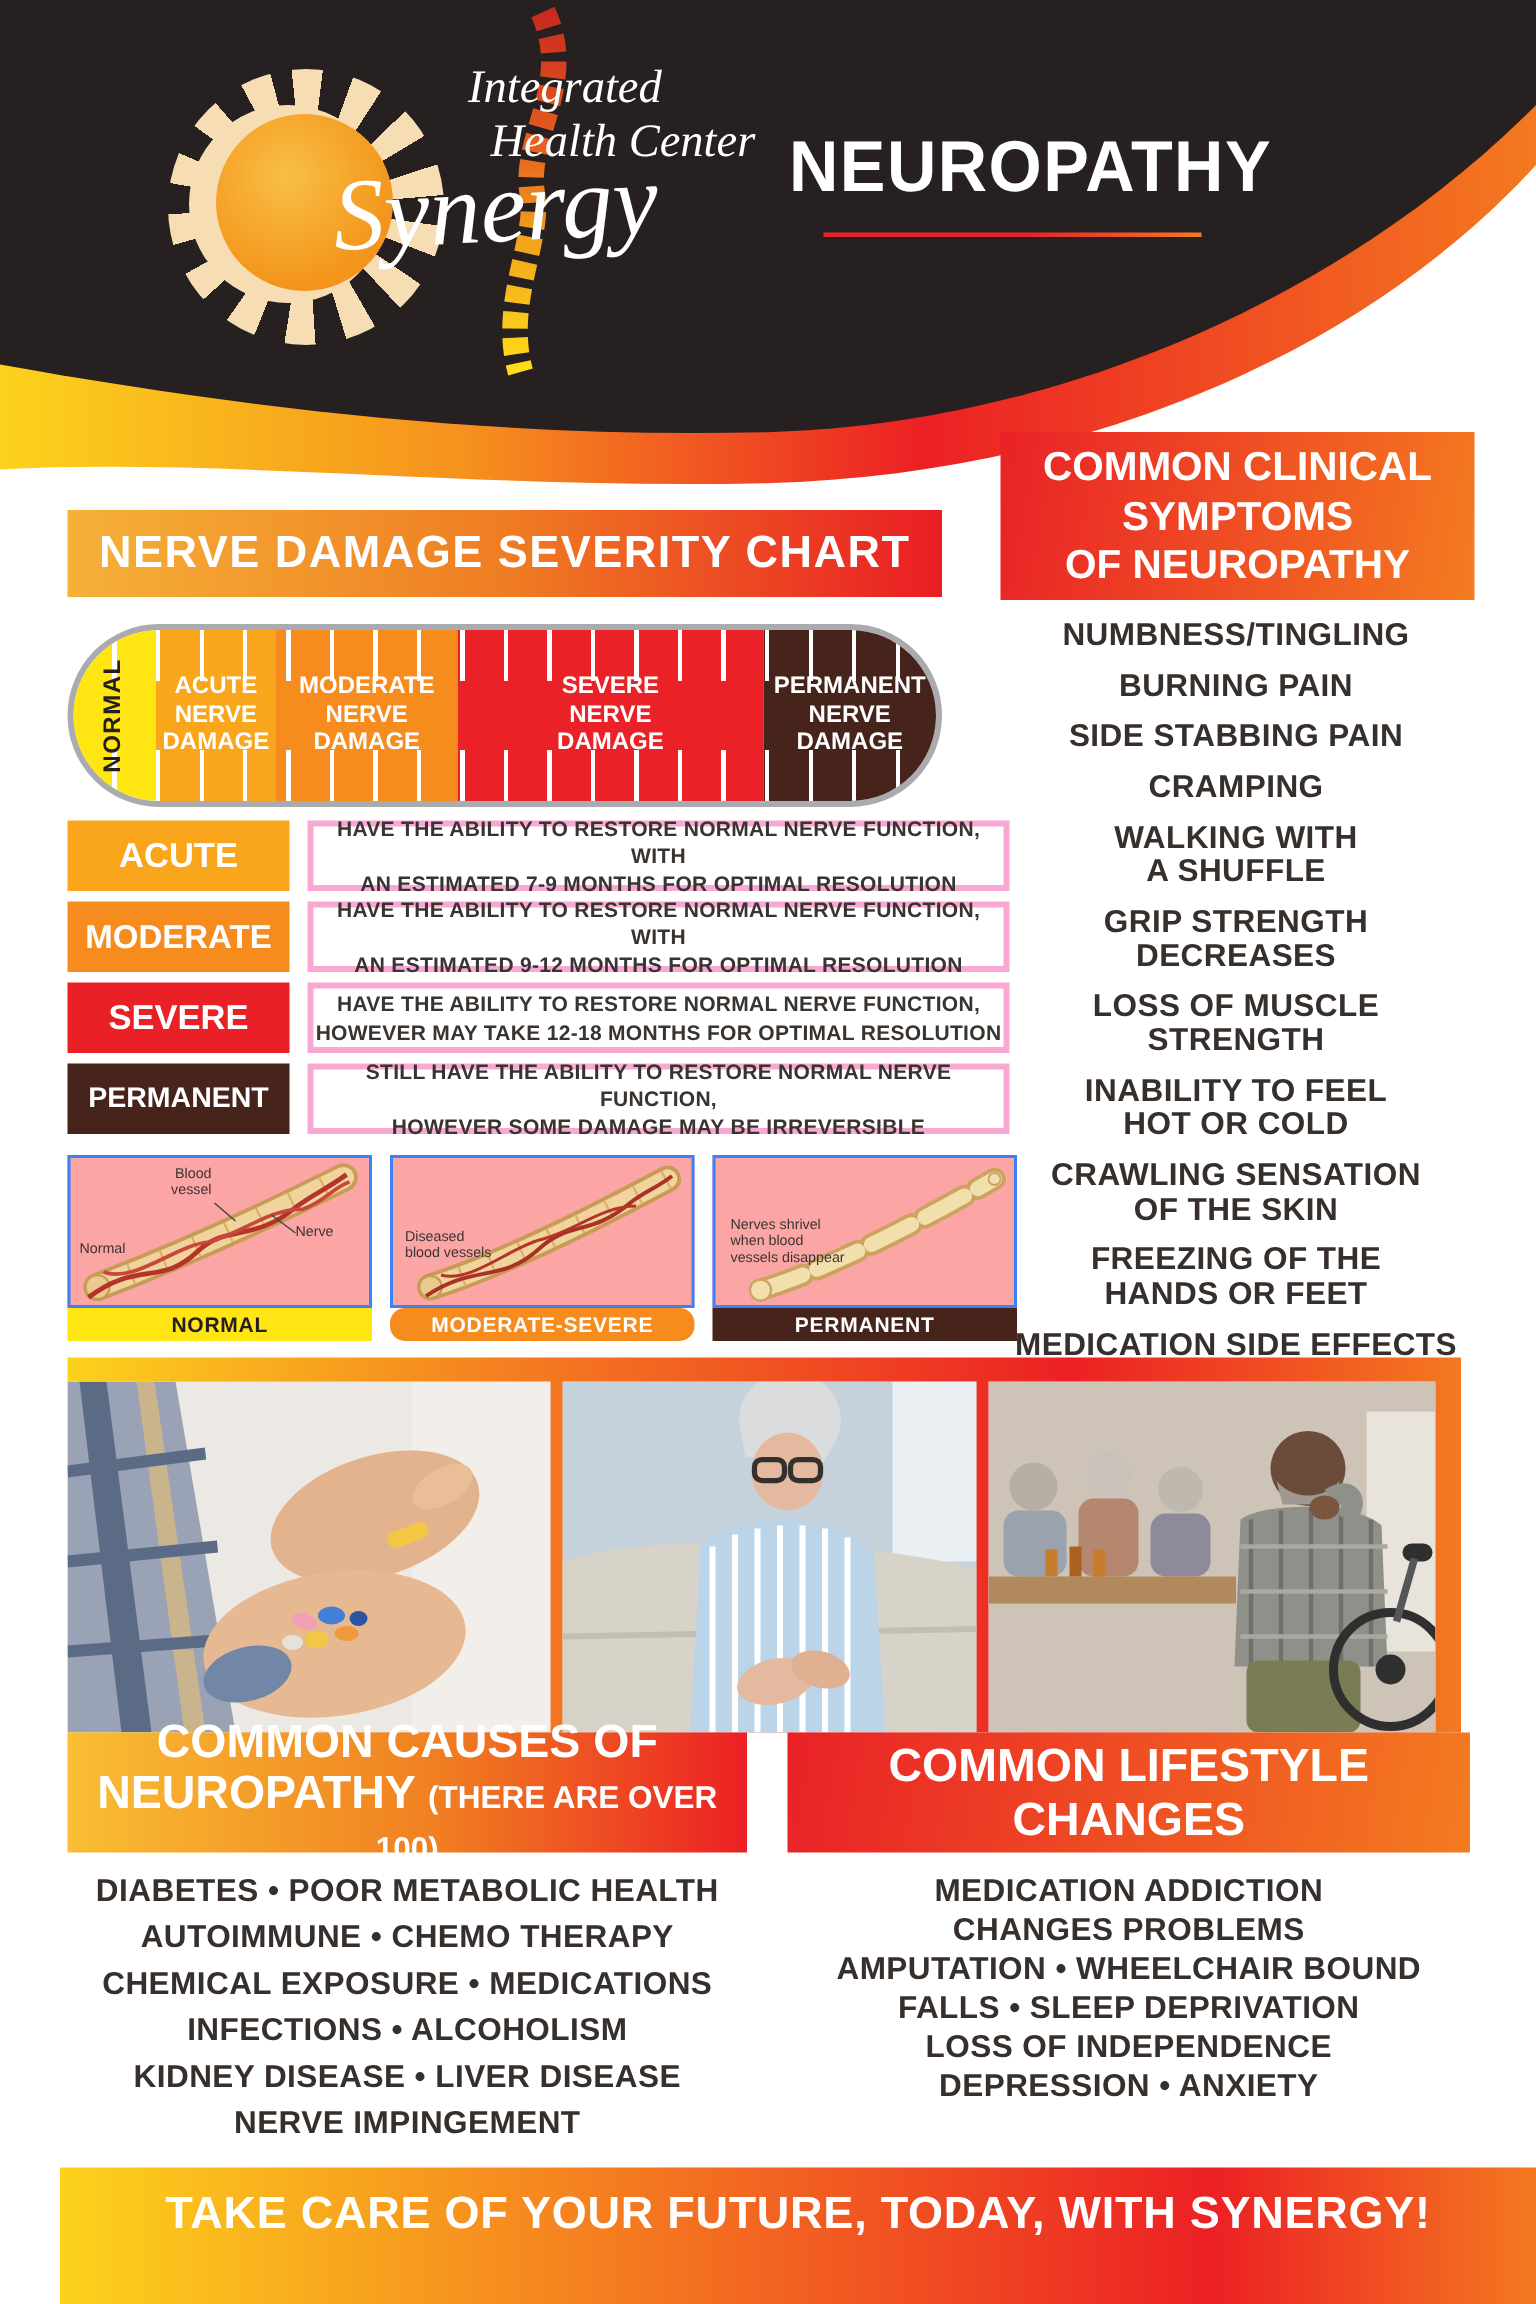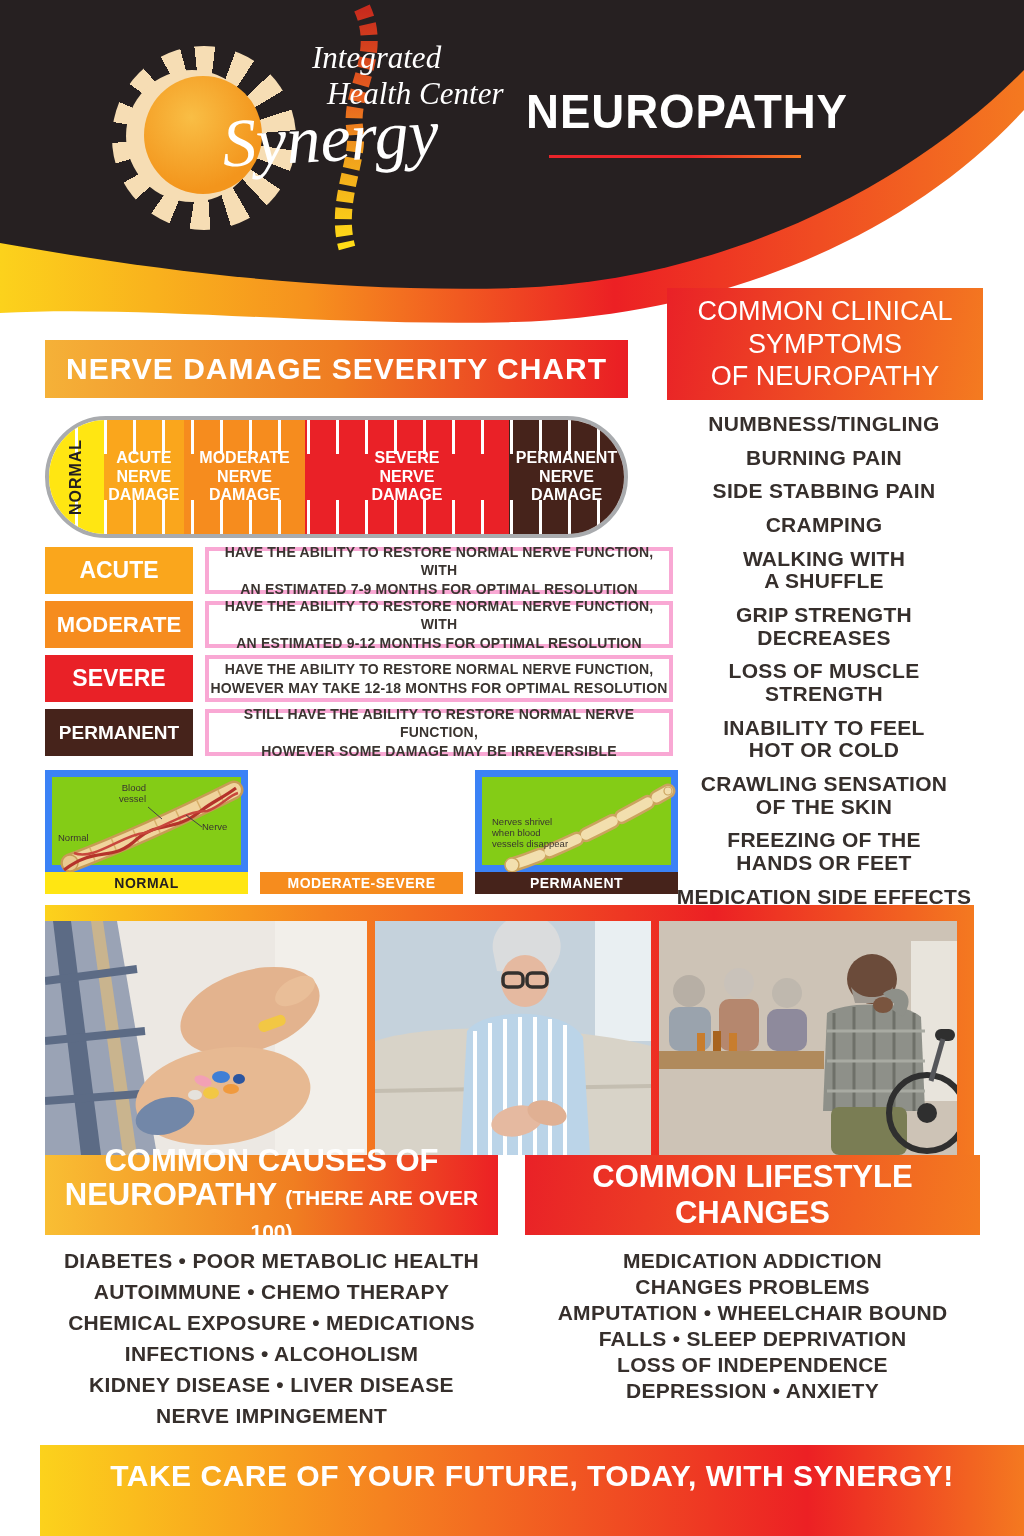--- a/index.html
+++ b/index.html
@@ -24,21 +24,21 @@
                font-family:"Liberation Serif",serif;font-style:italic;font-size:68px;
                transform:rotate(-3deg);}
   .page-title{position:absolute;left:437px;top:84px;width:500px;text-align:center;color:#fff;
               font-size:48px;font-weight:bold;letter-spacing:1px;transform:scaleX(.95);}
   .title-underline{position:absolute;left:549px;top:155px;width:252px;height:3px;
                    background:linear-gradient(90deg,#E8242A 0%,#E8242A 55%,#F47920 100%);}
 
   
   .symptoms-header{position:absolute;left:667px;top:288px;width:316px;height:112px;
                    background:linear-gradient(100deg,#E92127 0%,#F47B20 100%);
-                   color:#fff;font-weight:normal;font-size:27px;line-height:1.22;
+                   color:#fff;font-weight:bold;font-size:27px;line-height:1.22;
                    display:flex;align-items:center;justify-content:center;text-align:center;}
   .symptoms-list{position:absolute;left:654px;top:413px;width:340px;text-align:center;}
   .symptom-item{color:#362F2C;font-weight:bold;font-size:21px;line-height:1.08;
                 letter-spacing:.3px;margin-bottom:11px;}
 
   
   .severity-banner{position:absolute;left:45px;top:340px;width:583px;height:58px;
                    background:linear-gradient(90deg,#F5B138 0%,#EF7D22 50%,#EA1D24 100%);
                    color:#fff;font-weight:bold;font-size:30px;letter-spacing:1px;
                    display:flex;align-items:center;justify-content:center;}
@@ -55,21 +55,21 @@
   .sev-row-label{position:absolute;left:45px;width:148px;height:47px;color:#fff;font-weight:bold;
                  display:flex;align-items:center;justify-content:center;}
   .sev-row-desc{position:absolute;left:205px;width:468px;height:47px;box-sizing:border-box;
                 background:#fff;border:4px solid #f9a8d4;color:#3A3430;font-weight:bold;
                 font-size:14px;line-height:1.3;text-align:center;letter-spacing:.2px;
                 display:flex;align-items:center;justify-content:center;}
 
   
   .nerve-card{position:absolute;top:770px;width:203px;height:124px;}
   .nerve-canvas{position:absolute;left:0;top:0;width:203px;height:102px;box-sizing:border-box;
-                background:#84cc16;border:7px solid #3b82f6;}
+                background:#fca5a5;border:2px solid #3b82f6;}
   .nerve-caption{position:absolute;left:0;top:102px;width:203px;height:22px;
                  font-weight:bold;font-size:14px;letter-spacing:.5px;
                  display:flex;align-items:center;justify-content:center;}
   .nerve-note{position:absolute;color:#3A3430;font-size:9.5px;line-height:1.15;}
 
   
   .photo-strip{position:absolute;left:45px;top:905px;width:929px;height:250px;
                background:linear-gradient(90deg,#FCD21C 0%,#F58220 30%,#EC2024 72%,#F47920 100%);}
   .photo{position:absolute;top:16px;height:234px;background:#ddd;overflow:hidden;}
   .photo svg{display:block;}
@@ -225,21 +225,33 @@
       </svg>
       <div class="nerve-note pre" style="left:42px;top:6px;width:52px;text-align:right">Blood
 vessel</div>
       <div class="nerve-note" style="left:150px;top:45px">Nerve</div>
       <div class="nerve-note" style="left:6px;top:56px">Normal</div>
     </div>
     <div class="nerve-caption" style="background: rgb(255, 230, 18); color: rgb(35, 31, 32);">NORMAL</div>
   </div>
 
   <div class="nerve-card" style="left:260px">
-    <div class="nerve-caption" style="background: rgb(246, 140, 30); color: rgb(255, 255, 255);">MODERATE-SEVERE</div>
+    <div class="nerve-canvas">
+      <svg width="199" height="98" viewBox="0 0 199 98">
+        <path d="M25,86 C70,72 125,45 183,14" stroke="#C79B55" stroke-width="18" fill="none" stroke-linecap="round"></path>
+        <path d="M25,86 C70,72 125,45 183,14" stroke="#F0D49C" stroke-width="13" fill="none" stroke-linecap="round"></path>
+        <path d="M25,86 C70,72 125,45 183,14" stroke="#D8B06A" stroke-width="13" fill="none" stroke-dasharray="1.5 20"></path>
+        <circle cx="25" cy="86" r="7.5" fill="#E8C98F" stroke="#C79B55" stroke-width="1.5"></circle>
+        <path d="M22,92 C55,70 72,84 98,60 C118,42 132,52 158,30 C168,22 176,20 186,12" stroke="#A93226" stroke-width="2.6" fill="none"></path>
+        <path d="M32,78 C52,84 80,58 100,54 C122,48 140,32 162,32" stroke="#B5332A" stroke-width="2" fill="none"></path>
+      </svg>
+      <div class="nerve-note pre" style="left:8px;top:48px;width:72px;text-align:left">Diseased
+blood vessels</div>
+    </div>
+    <div class="nerve-caption" style="background: rgb(246, 140, 30); color: rgb(255, 255, 255); border-radius: 10px;">MODERATE-SEVERE</div>
   </div>
 
   <div class="nerve-card" style="left:475px">
     <div class="nerve-canvas">
       <svg width="199" height="98" viewBox="0 0 199 98">
         <path d="M30,88 C75,74 130,46 186,14" stroke="#CBA35F" stroke-width="15" fill="none" stroke-linecap="round" stroke-dasharray="30 10"></path>
         <path d="M30,88 C75,74 130,46 186,14" stroke="#F2DFAE" stroke-width="10" fill="none" stroke-linecap="round" stroke-dasharray="30 10"></path>
         <circle cx="30" cy="88" r="7" fill="#F2DFAE" stroke="#CBA35F" stroke-width="1.5"></circle>
         <circle cx="186" cy="14" r="4" fill="#F2DFAE" stroke="#CBA35F" stroke-width="1.2"></circle>
       </svg>

